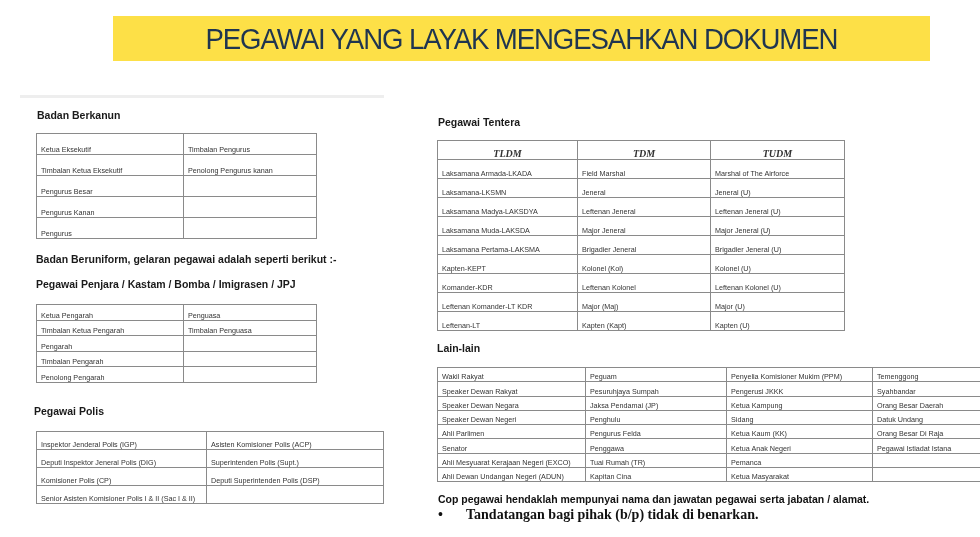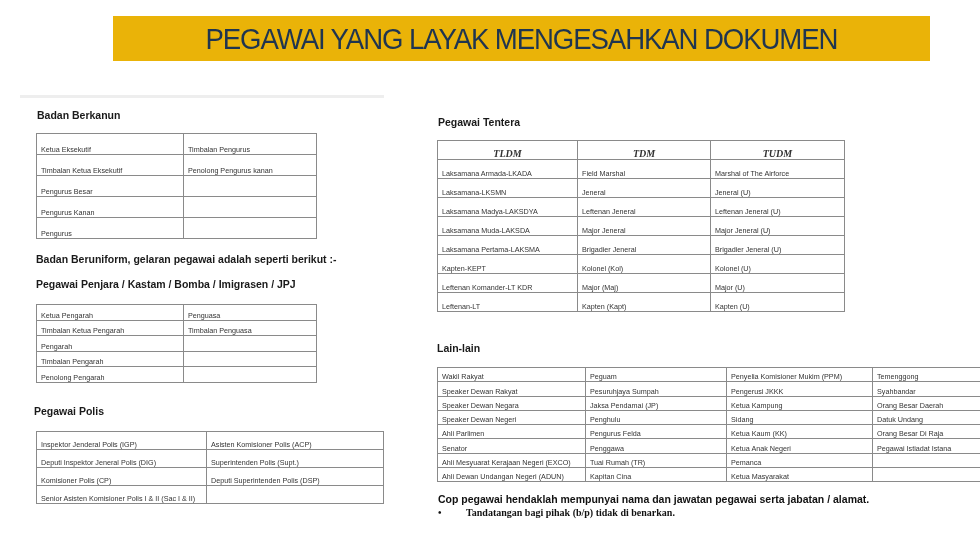--- a/index.html
+++ b/index.html
@@ -2,34 +2,34 @@
 <html><head>
 <meta charset="utf-8">
 <style>
   html, body { margin: 0; padding: 0; }
   body {
     width: 980px; height: 537px; background: #ffffff; position: relative; overflow: hidden;
     font-family: "Liberation Sans", sans-serif; color: #222;
   }
   .banner {
     position: absolute; left: 60px; top: 16px; width: 436px; height: 45px;
-    background: #eab308; display: flex; align-items: center; justify-content: center;
+    background: #fde047; display: flex; align-items: center; justify-content: center;
     box-sizing: border-box; left: 113px; width: 817px;
   }
   .banner-title {
     font-family: "Liberation Sans", sans-serif; font-size: 30px; color: #1f3550;
     letter-spacing: -1.2px; transform: scaleX(0.92); white-space: nowrap;
   }
   .topline { position: absolute; left: 20px; top: 95px; width: 364px; height: 3px; background: #eeeeee; }
   .h { position: absolute; font-weight: bold; font-size: 10.5px; color: #1a1a1a; white-space: nowrap; }
   table { position: absolute; border-collapse: collapse; font-size: 7.2px; color: #333; table-layout: fixed; }
   td, th { border: 1px solid #8a8a8a; padding: 0 4px; vertical-align: bottom; white-space: nowrap; overflow: hidden; }
   th { font-family: "Liberation Serif", serif; font-style: italic; font-weight: bold; font-size: 10px; text-align: center; vertical-align: bottom; }
   .note { position: absolute; font-size: 10.5px; font-weight: bold; color: #111; white-space: nowrap; }
-  .bullet-line { position: absolute; font-family: "Liberation Serif", serif; font-weight: bold; font-size: 10px; color: #111; white-space: nowrap; }
+  .bullet-line { position: absolute; font-family: "Liberation Serif", serif; font-weight: bold; font-size: 14px; color: #111; white-space: nowrap; }
   .bullet-line .dot { display: inline-block; width: 28px; }
   .t-lain td:nth-child(2) { border-left: 1px solid #222; }
   .t-polis td:nth-child(2) { border-left: 1px solid #111; }
 </style>
 </head>
 <body>
 
 <div class="banner">
   <span class="banner-title">PEGAWAI YANG LAYAK MENGESAHKAN DOKUMEN</span>
 </div>
@@ -161,20 +161,25 @@
         <td>Laksamana Pertama-LAKSMA</td>
         <td>Brigadier Jeneral</td>
         <td>Brigadier Jeneral (U)</td>
       </tr>
       <tr style="height: 19px;">
         <td>Kapten-KEPT</td>
         <td>Kolonel  (Kol)</td>
         <td>Kolonel (U)</td>
       </tr>
       <tr style="height: 19px;">
+        <td>Komander-KDR</td>
+        <td>Leftenan Kolonel</td>
+        <td>Leftenan Kolonel (U)</td>
+      </tr>
+      <tr style="height: 19px;">
         <td>Leftenan Komander-LT KDR</td>
         <td>Major  (Maj)</td>
         <td>Major (U)</td>
       </tr>
       <tr style="height: 19px;">
         <td>Leftenan-LT</td>
         <td>Kapten  (Kapt)</td>
         <td>Kapten (U)</td>
       </tr>
     </tbody>

